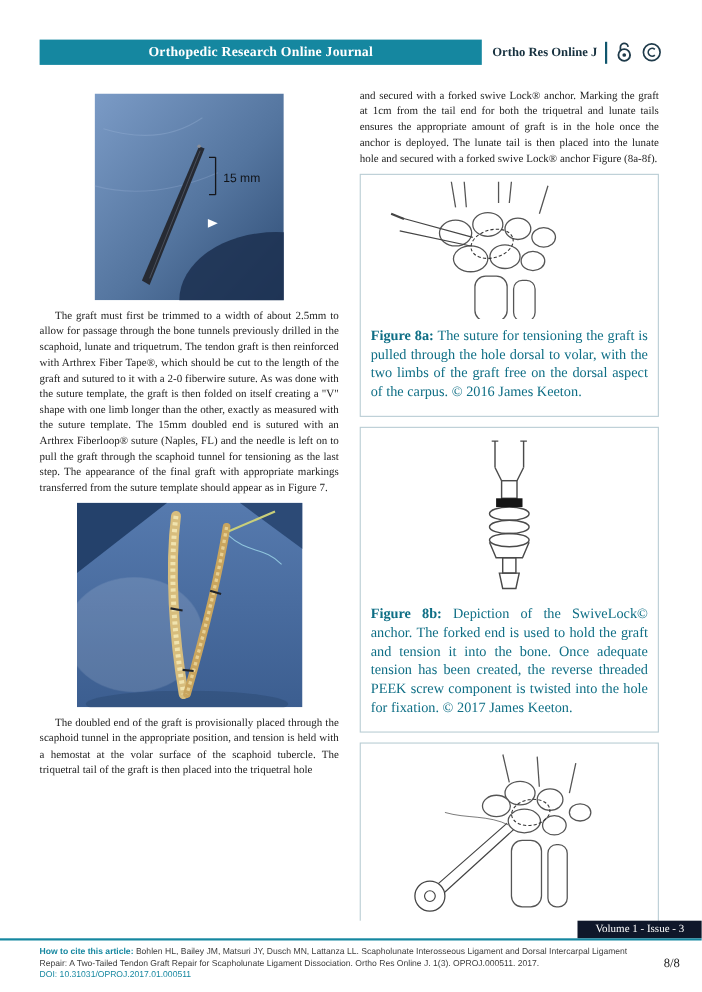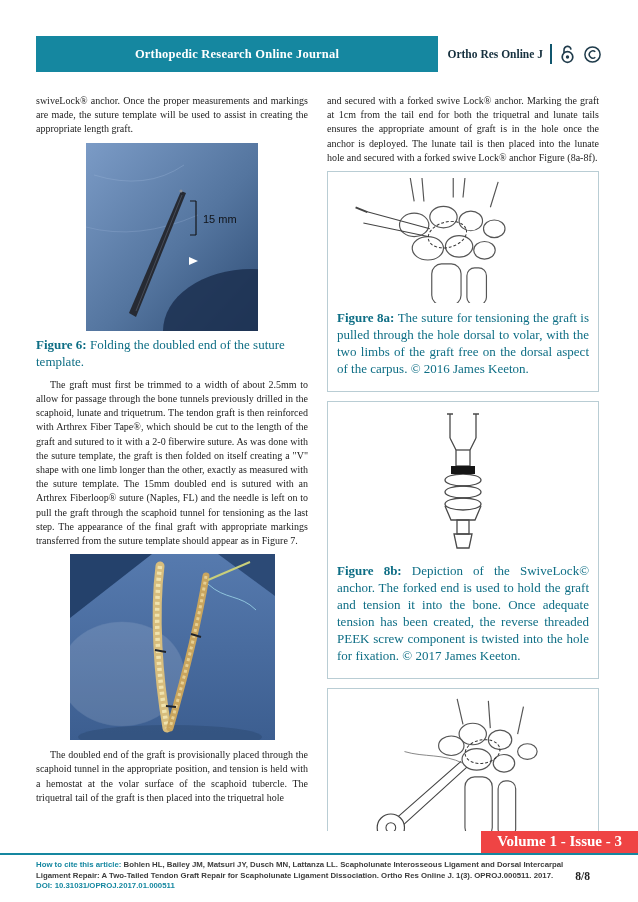--- a/index.html
+++ b/index.html
@@ -3,21 +3,21 @@
 <meta charset="utf-8">
 <style>
   * { margin:0; padding:0; box-sizing:border-box; }
   html,body { background:#e8e8e8; }
   body { width:638px; height:902px; margin:0 auto; position:relative; overflow:hidden;
          background:#ffffff; font-family:"Liberation Serif", serif; color:#1c1c1c; }
 
   .page { padding:36px 36px 0 36px; }
 
   
-  .header { display:flex; align-items:stretch; height:36px; margin-bottom:22px; }
+  .header { display:flex; align-items:stretch; height:23px; margin-bottom:22px; }
   .header-bar { background:#1587a0; color:#fff; flex:0 0 402px;
                 display:flex; align-items:center; justify-content:center;
                 font-weight:bold; font-size:12.5px; letter-spacing:.2px; }
   .header-right { flex:1; display:flex; align-items:center; justify-content:flex-end;
                   gap:7px; font-weight:bold; font-size:11.5px; color:#16303e; }
   .header-divider { width:2px; height:20px; background:#10566d; }
   .hicon { display:inline-flex; align-items:center; }
 
   
   .columns { display:flex; gap:19px; }
@@ -29,24 +29,24 @@
   .fig-img { display:block; margin:0 auto; }
   .figcap { font-size:13px; line-height:1.32; color:#0e6e85; text-align:left;
             margin-top:5px; text-indent:0; }
   .figbox { border:1px solid #b9cdd4; padding:6px 9px 7px 9px; margin:2px 0 9px 0;
             background:#fff; }
   .figbox .figcap { text-align:justify; margin-top:6px; }
   .figlabel { font-weight:bold; }
 
   
   .footer { position:absolute; left:0; right:0; bottom:0; background:#fff; }
-  .volume-badge { background:#ef4444; color:#fff; font-weight:bold; font-size:15px;
+  .volume-badge { background:#0f172a; color:#fff; font-weight:normal; font-size:10px;
                   width:max-content; margin-left:auto; padding:2px 16px 3px 16px; }
   .footer-rule { height:2px; background:#1587a0; }
-  .footer-body { display:flex; align-items:center; gap:12px; padding:5px 48px 10px 36px;font-weight:bold; }
+  .footer-body { display:flex; align-items:center; gap:12px; padding:5px 20px 10px 36px; }
   .cite { flex:1; font-family:"Liberation Sans", sans-serif; font-size:7.8px;
           line-height:1.38; color:#3c3c3c; text-align:left; }
   .teal { color:#1587a0; }
   .doi { color:#1587a0; text-decoration:none; }
   .pageno { font-size:11.5px; color:#222; }
 </style>
 </head>
 <body>
 
 <div class="page">
@@ -70,21 +70,20 @@
           <circle cx="9.5" cy="9.5" r="7.6" fill="none" stroke="#1f3b4b" stroke-width="1.5"></circle>
           <path d="M12.3,6.8 A3.6,3.6 0 1 0 12.3,12.2" fill="none" stroke="#1f3b4b" stroke-width="1.5"></path>
         </svg>
       </span>
     </div>
   </div>
 
   <div class="columns">
 
     <div class="col">
-      <p>swiveLock® anchor. Once the proper measurements and markings are made, the suture template will be used to assist in creating the appropriate length graft.</p>
 
       <div class="fig">
         <svg class="fig-img" width="172" height="188" viewBox="0 0 172 188" preserveAspectRatio="none">
           <defs>
             <linearGradient id="g6" x1="0" y1="0" x2="1" y2="1">
               <stop offset="0" stop-color="#7b9bc6"></stop>
               <stop offset="0.55" stop-color="#54759f"></stop>
               <stop offset="1" stop-color="#2e4c74"></stop>
             </linearGradient>
           </defs>
@@ -92,21 +91,20 @@
           <ellipse cx="165" cy="188" rx="88" ry="62" fill="#1c3050" opacity="0.85"></ellipse>
           <path d="M8,32 Q60,48 98,22" stroke="#9cb4d6" stroke-width="1" opacity="0.35" fill="none"></path>
           <path d="M0,84 Q52,98 112,72" stroke="#9cb4d6" stroke-width="1" opacity="0.3" fill="none"></path>
           <polygon points="95,48 100,50 50,174 43,170" fill="#262a33"></polygon>
           <line x1="96" y1="52" x2="50" y2="168" stroke="#6b7280" stroke-width="0.8" opacity="0.6"></line>
           <circle cx="95" cy="48" r="1.6" fill="#8a8f99"></circle>
           <polygon points="103,114 112,118 103,122" fill="#ffffff"></polygon>
           <path d="M104,58 h6 M110,58 v34 M104,92 h6" stroke="#15161a" stroke-width="1.2" fill="none"></path>
           <text x="117" y="80" font-family="Liberation Sans, sans-serif" font-size="11" fill="#101318">15 mm</text>
         </svg>
-        <p class="figcap"><b class="figlabel">Figure 6:</b> <span>Folding the doubled end of the suture template.</span></p>
       </div>
 
       <p class="indent">The graft must first be trimmed to a width of about 2.5mm to allow for passage through the bone tunnels previously drilled in the scaphoid, lunate and triquetrum. The tendon graft is then reinforced with Arthrex Fiber Tape®, which should be cut to the length of the graft and sutured to it with a 2-0 fiberwire suture. As was done with the suture template, the graft is then folded on itself creating a "V" shape with one limb longer than the other, exactly as measured with the suture template. The 15mm doubled end is sutured with an Arthrex Fiberloop® suture (Naples, FL) and the needle is left on to pull the graft through the scaphoid tunnel for tensioning as the last step. The appearance of the final graft with appropriate markings transferred from the suture template should appear as in Figure 7.</p>
 
       <div class="fig">
         <svg class="fig-img" width="205" height="186" viewBox="0 0 205 186" preserveAspectRatio="none">
           <defs>
             <linearGradient id="g7" x1="0" y1="0" x2="0" y2="1">
               <stop offset="0" stop-color="#567aae"></stop>
               <stop offset="1" stop-color="#3c5e90"></stop>

